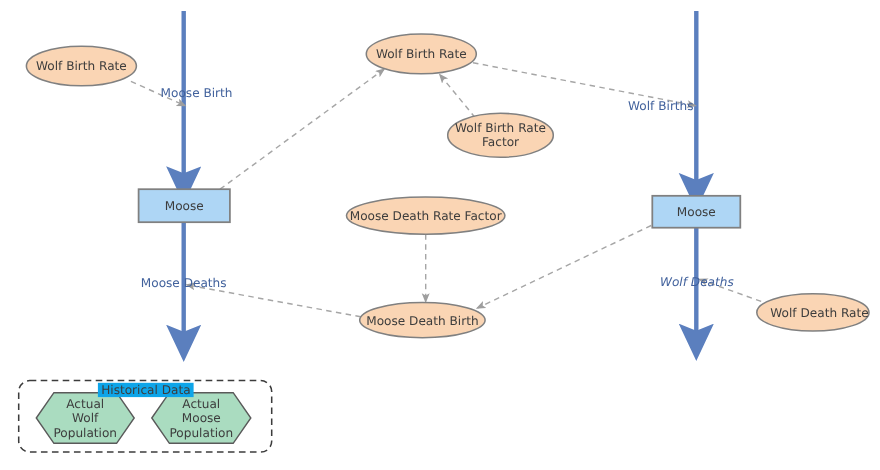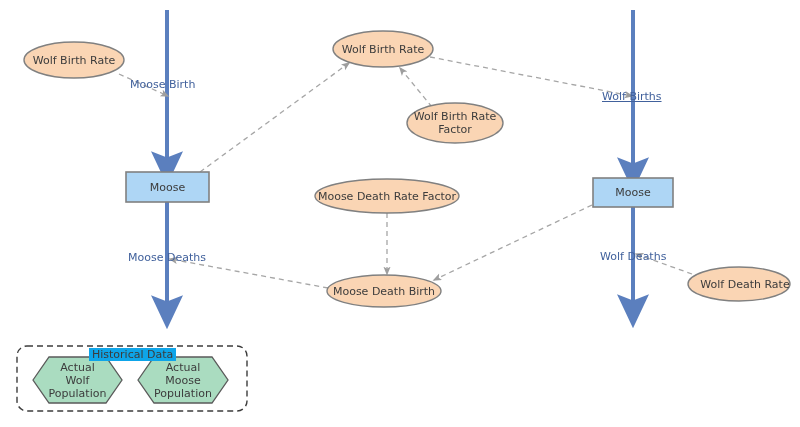--- a/index.html
+++ b/index.html
@@ -107,24 +107,24 @@
 <div class="node-label" style="left:593px; top:178px; width:80px; height:29px;">Moose</div>
 
 <div class="node-label" style="left:14px; top:42px; width:120px; height:36px;">Wolf Birth Rate</div>
 <div class="node-label" style="left:323px; top:31px; width:120px; height:36px;">Wolf Birth Rate</div>
 <div class="node-label" style="left:405px; top:103px; width:100px; height:40px;">Wolf Birth Rate
 Factor</div>
 <div class="node-label" style="left:311px; top:179px; width:152px; height:34px;">Moose Death Rate Factor</div>
 <div class="node-label" style="left:323px; top:275px; width:122px; height:32px;">Moose Death Birth</div>
 <div class="node-label" style="left:690px; top:267px; width:110px; height:34px;">Wolf Death Rate</div>
 
-<div class="flow-label" style="left:130px; top:78px;">Moose Birth</div>
+<div class="flow-label" style="left:146px; top:78px;">Moose Birth</div>
 <div class="flow-label" style="left:128px; top:251px;">Moose Deaths</div>
-<div class="flow-label" style="left:602px; top:90px;text-decoration:underline;">Wolf Births</div>
-<div class="flow-label" style="left:600px; top:250px;">Wolf Deaths</div>
+<div class="flow-label" style="left:571px; top:90px;">Wolf Births</div>
+<div class="flow-label" style="left:600px; top:250px;font-style:italic;">Wolf Deaths</div>
 
 <div class="group-title" style="left:89px; top:348px;">Historical Data</div>
 <div class="node-label" style="left:33px; top:357px; width:89px; height:46px;">Actual
 Wolf
 Population</div>
 <div class="node-label" style="left:138px; top:357px; width:90px; height:46px;">Actual
 Moose
 Population</div>
 
 </body></html>

